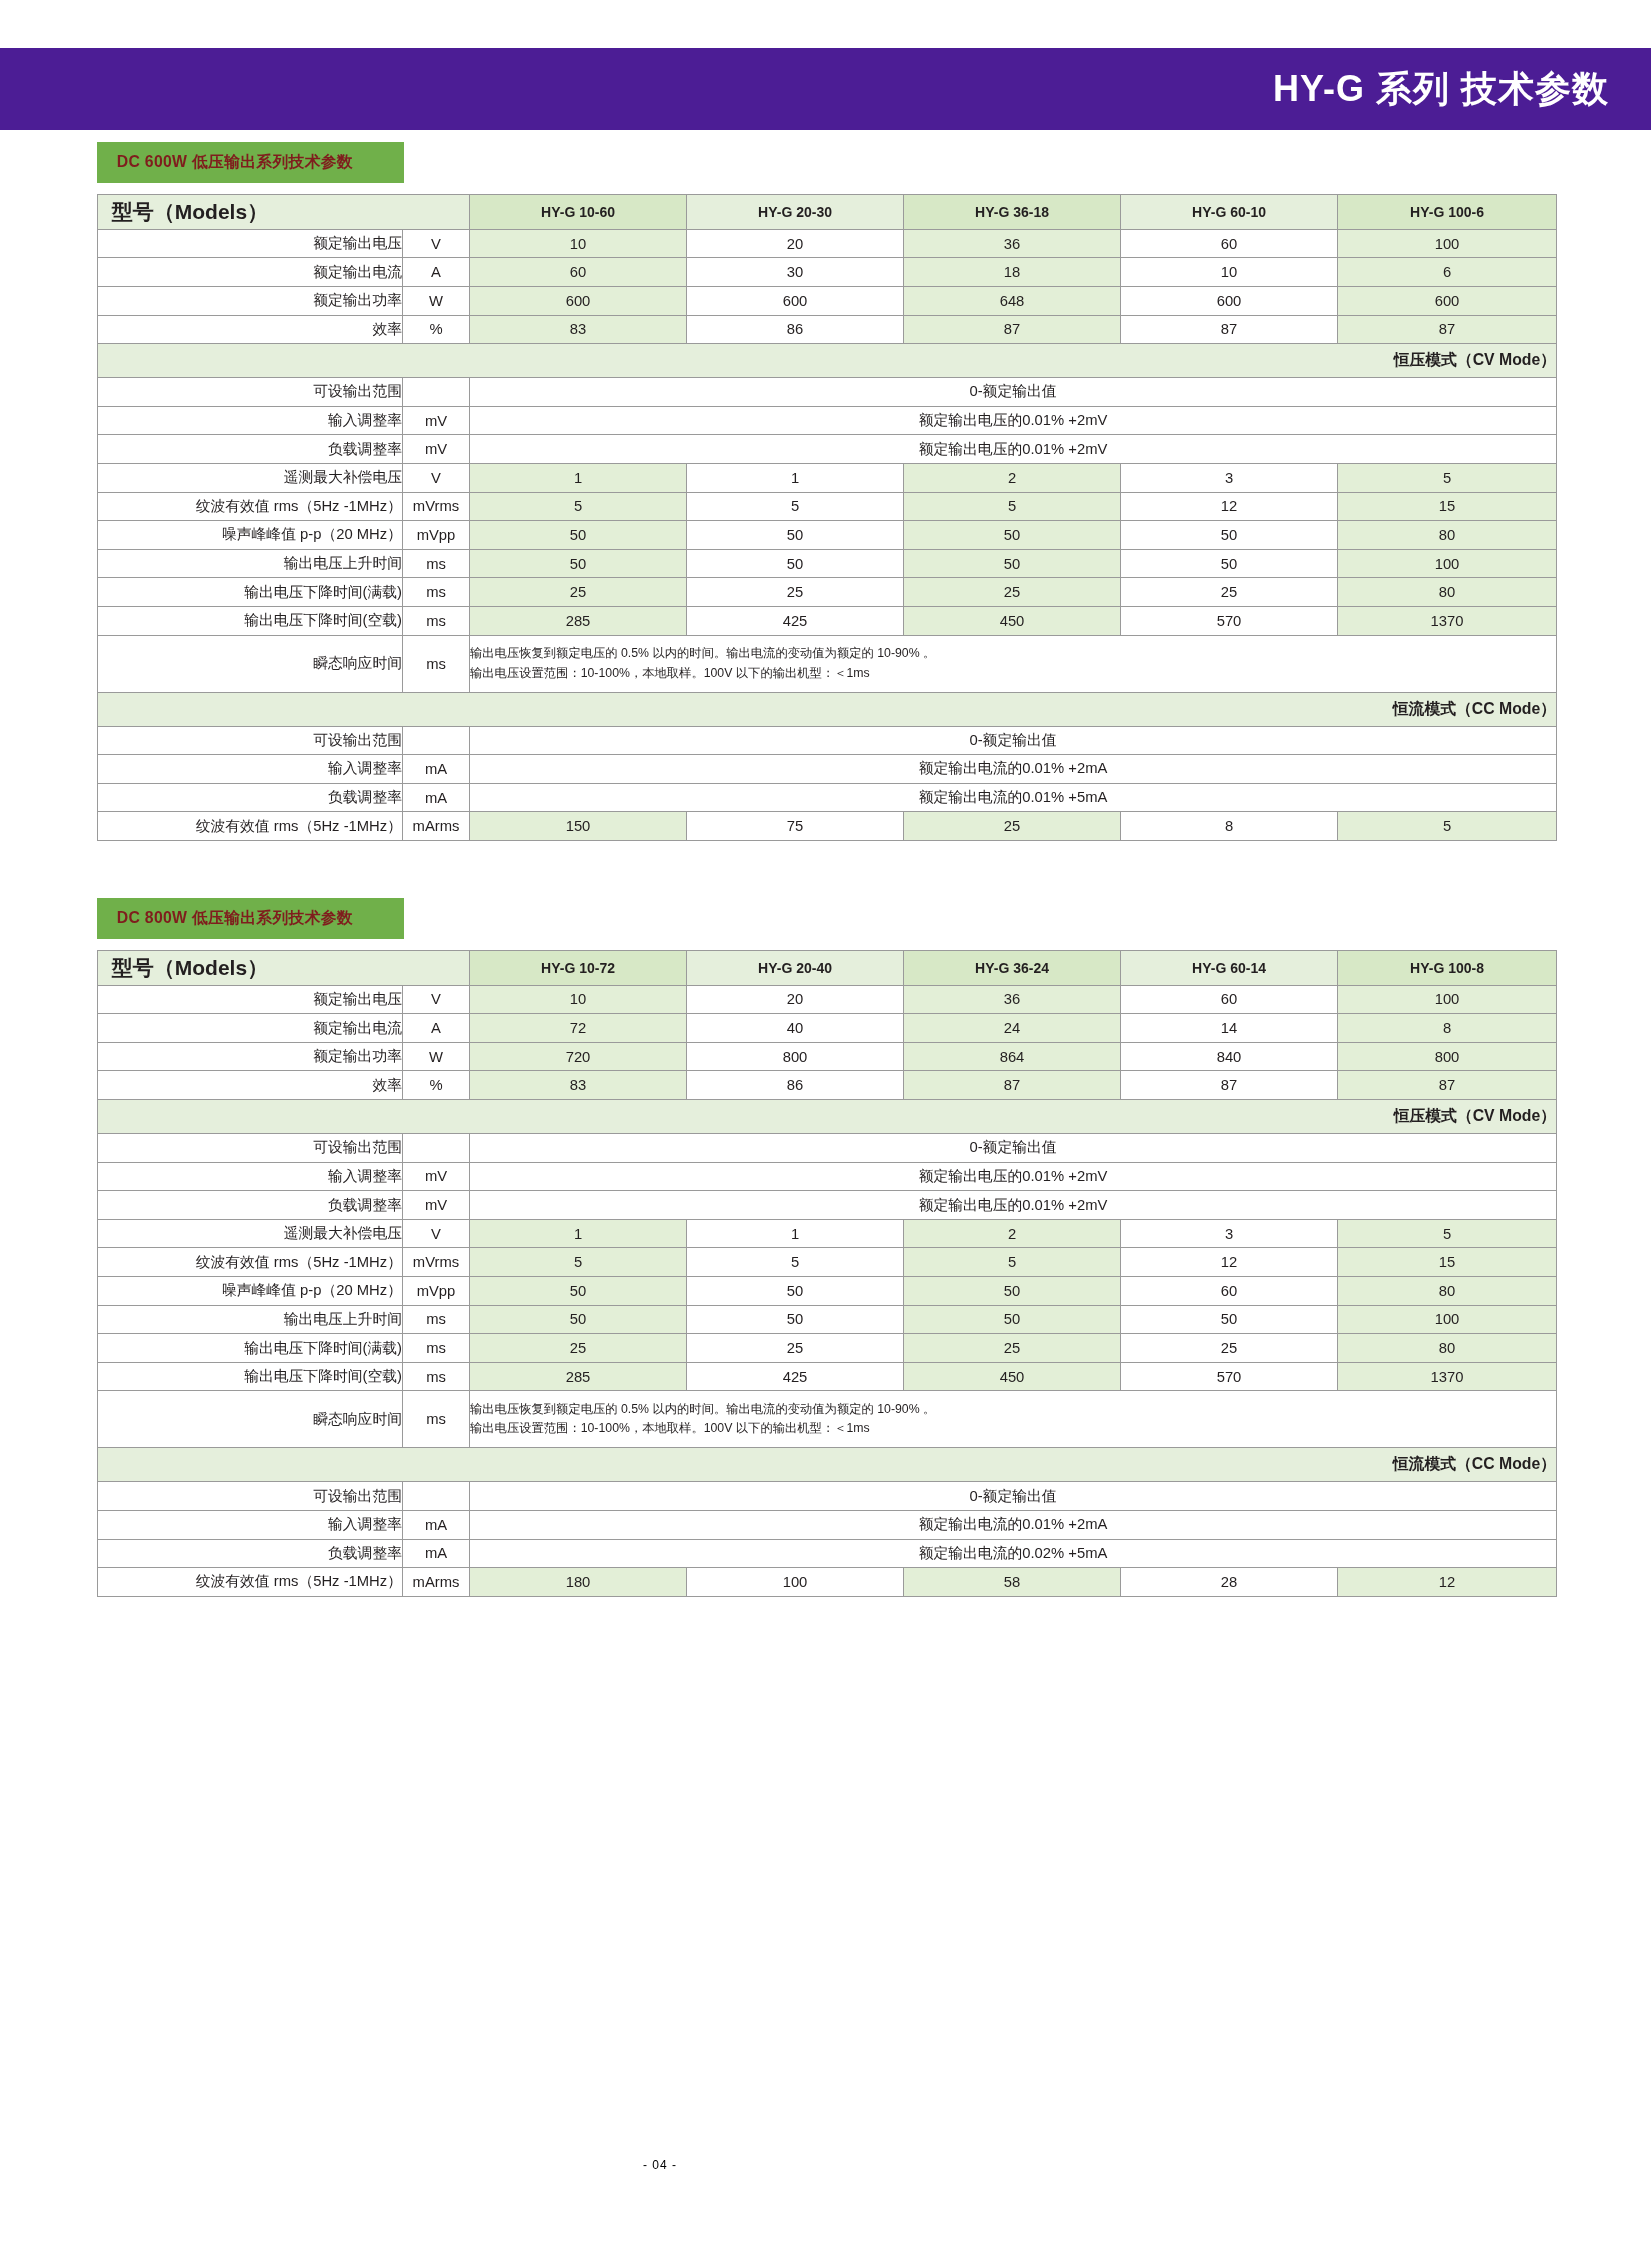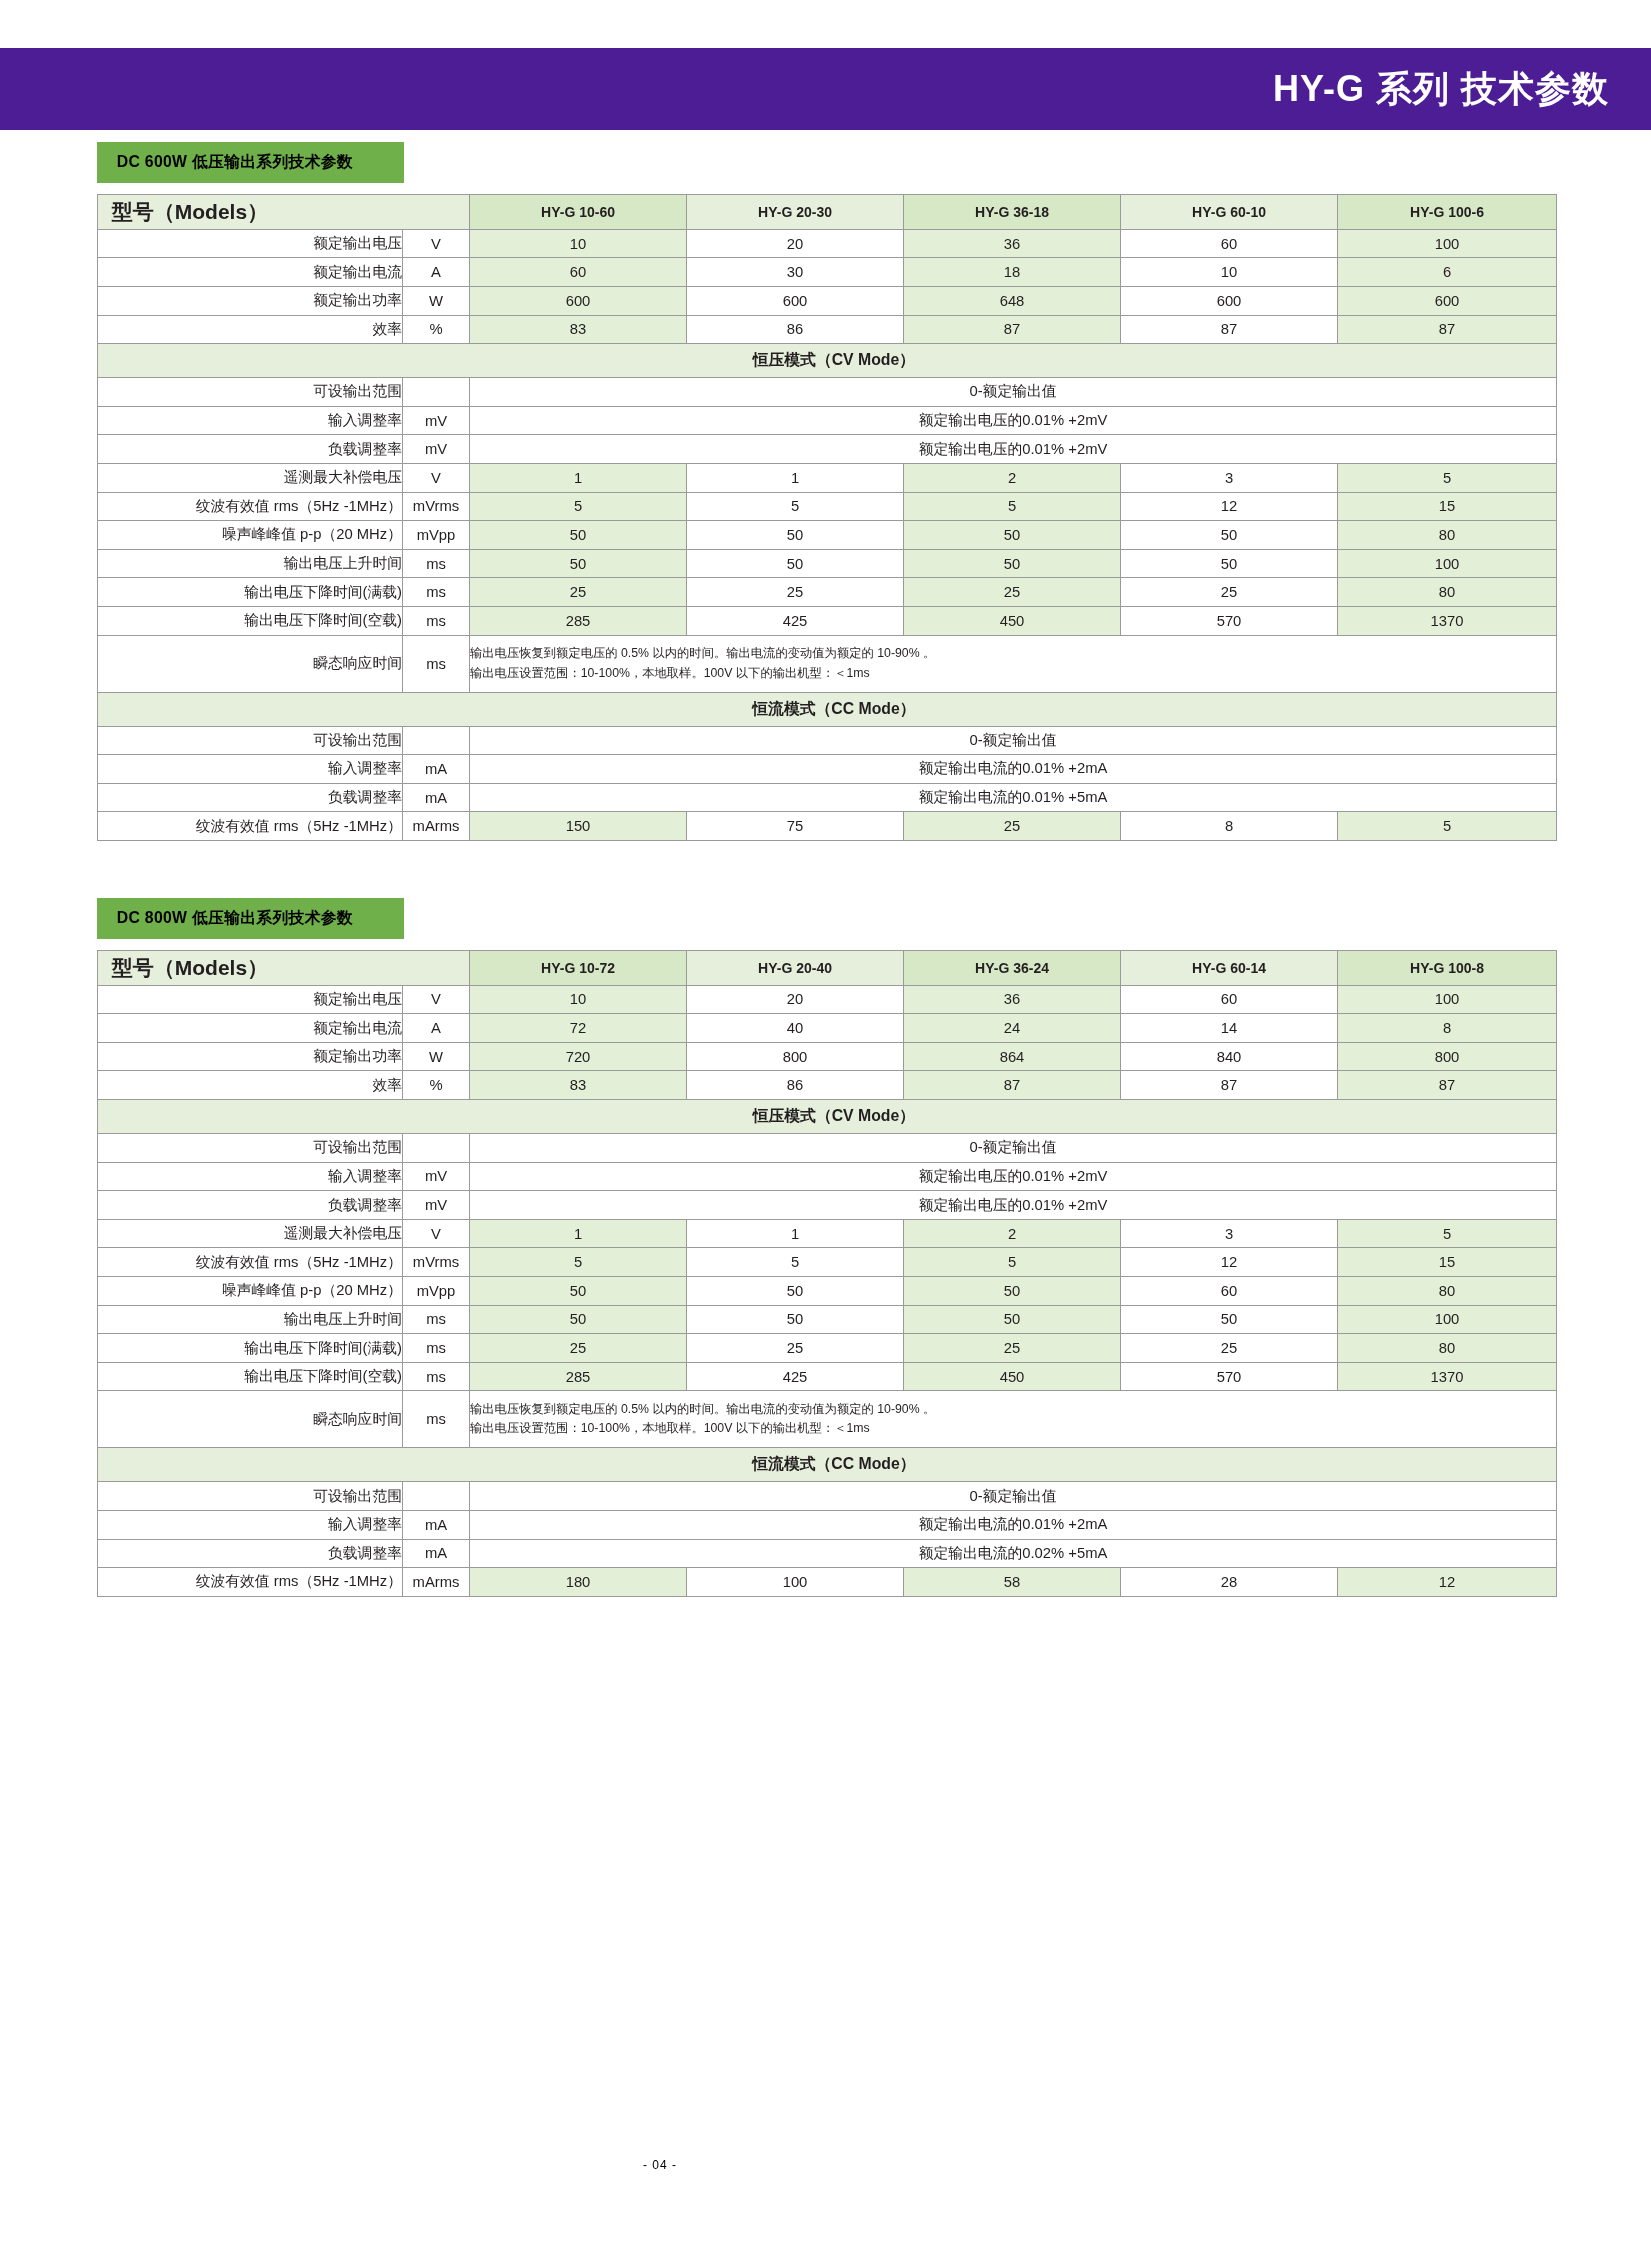--- a/index.html
+++ b/index.html
@@ -39,21 +39,21 @@
     left: 0; top: 142px;
     width: 1652px;
   }
 
   
   .section-chip {
     margin-left: 97px;
     width: 307px;
     height: 41px;
     background: #70b04a;
-    color: #000000;
+    color: #7f1d1d;
     font-size: 15.8px;
     font-weight: bold;
     display: flex;
     align-items: center;
     padding-left: 19.7px;
     letter-spacing: 0.3px;
   }
 
   
   .spec-table {
@@ -108,21 +108,21 @@
     padding-left: 13.8px;
     text-align: left;
   }
 
   
   .mode-row td {
     height: 34px;
     background: #e5efdc;
     font-weight: bold;
     font-size: 15.8px;
-    text-align: center;
+    text-align: right;
     padding-left: 13.8px;
   }
 
   
   td.tint { background: #e3efd7; }
 
   
   .note-cell {
     text-align: left;
     padding: 5.9px 0 5.9px 13.8px;

